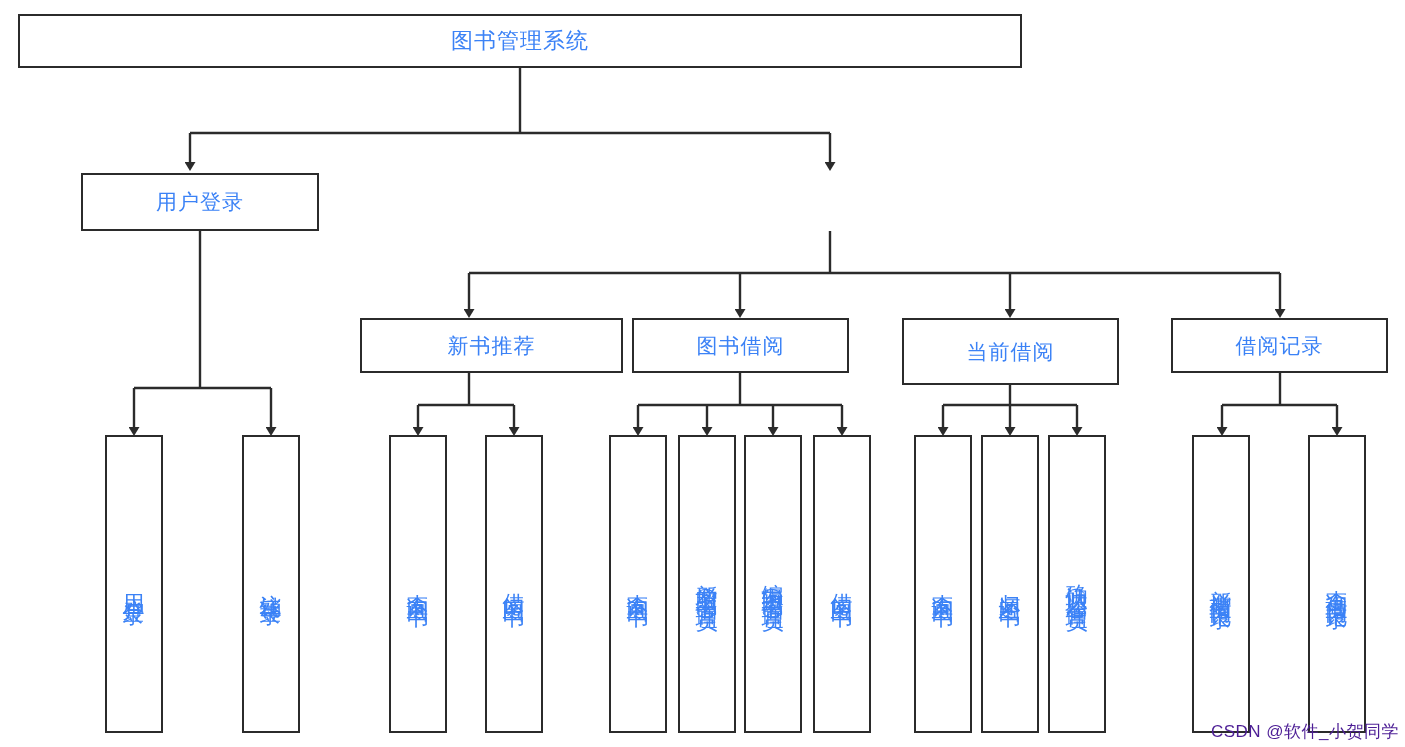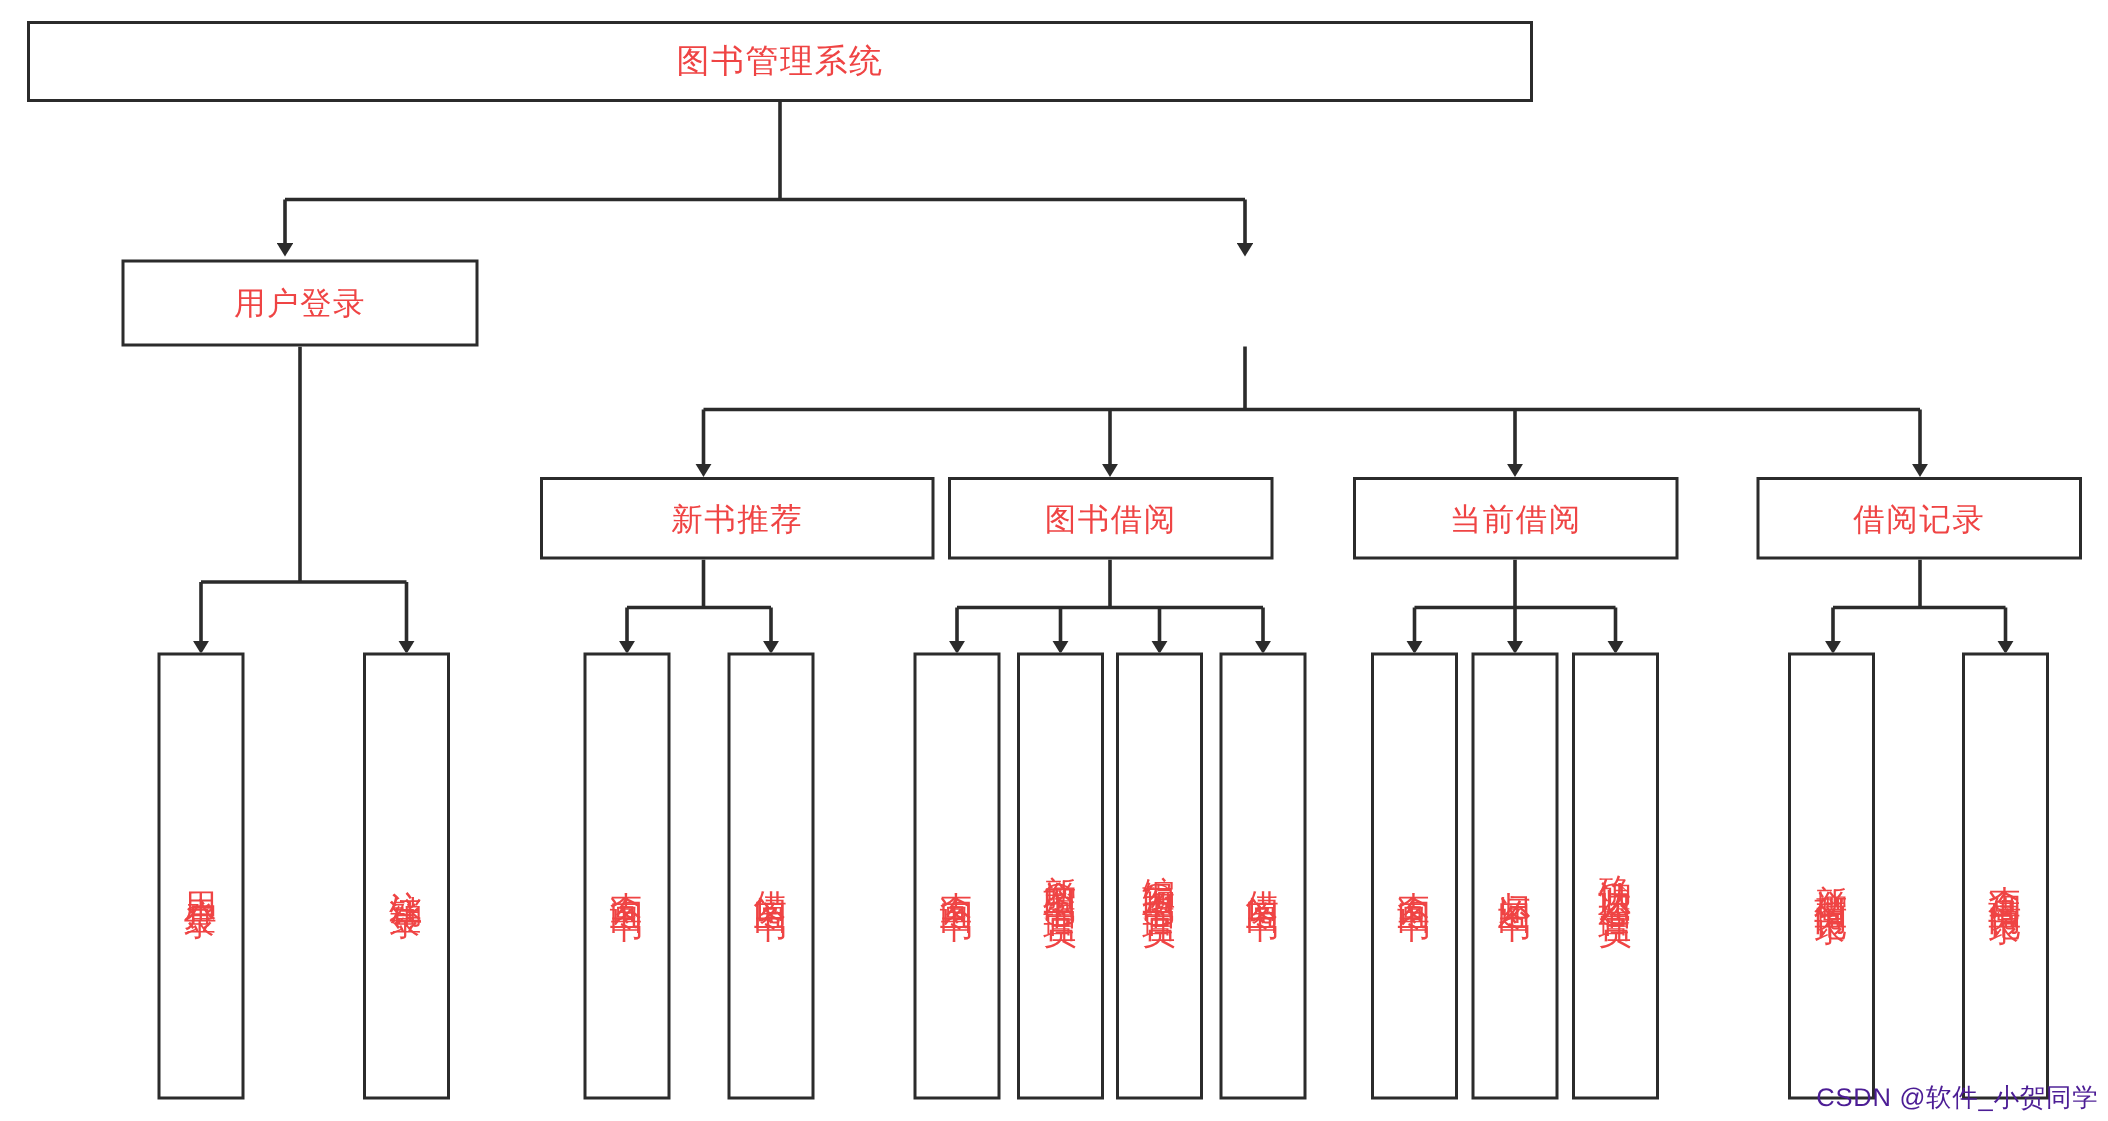--- a/index.html
+++ b/index.html
@@ -26,21 +26,21 @@
     pointer-events: none;
   }
   .node {
     position: absolute;
     box-sizing: border-box;
     border: 2px solid #2b2b2b;
     background: #ffffff;
     display: flex;
     align-items: center;
     justify-content: center;
-    color: #ef4444;
+    color: #3b82f6;
     z-index: 2;
   }
   .node.horiz {
     font-size: 21px;
     letter-spacing: 1px;
   }
   .node.vert {
     writing-mode: vertical-rl;
     text-orientation: upright;
     font-size: 22px;
@@ -138,21 +138,21 @@
 
 
   <div class="node horiz" style="left:360px; top:318px; width:263px; height:55px;">
     <span>新书推荐</span>
   </div>
 
   <div class="node horiz" style="left:632px; top:318px; width:217px; height:55px;">
     <span>图书借阅</span>
   </div>
 
-  <div class="node horiz" style="left:902px; top:318px; width:217px; height:55px;">
+  <div class="node horiz" style="left:902px; top:318px; width:217px; height:67px;">
     <span>当前借阅</span>
   </div>
 
   <div class="node horiz" style="left:1171px; top:318px; width:217px; height:55px;">
     <span>借阅记录</span>
   </div>
 
   <div class="node vert" style="left:105px; top:435px; width:58px; height:298px;">
     <span>用户登录</span>
   </div>

